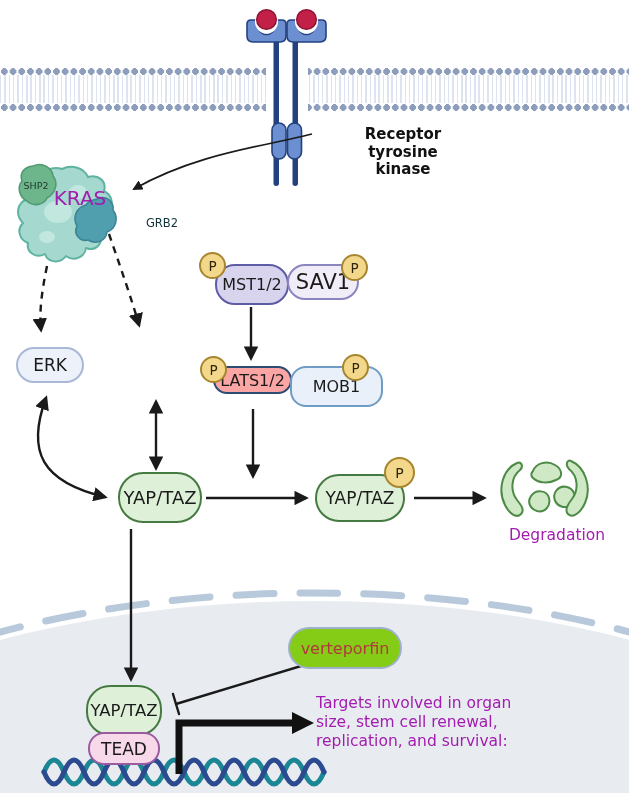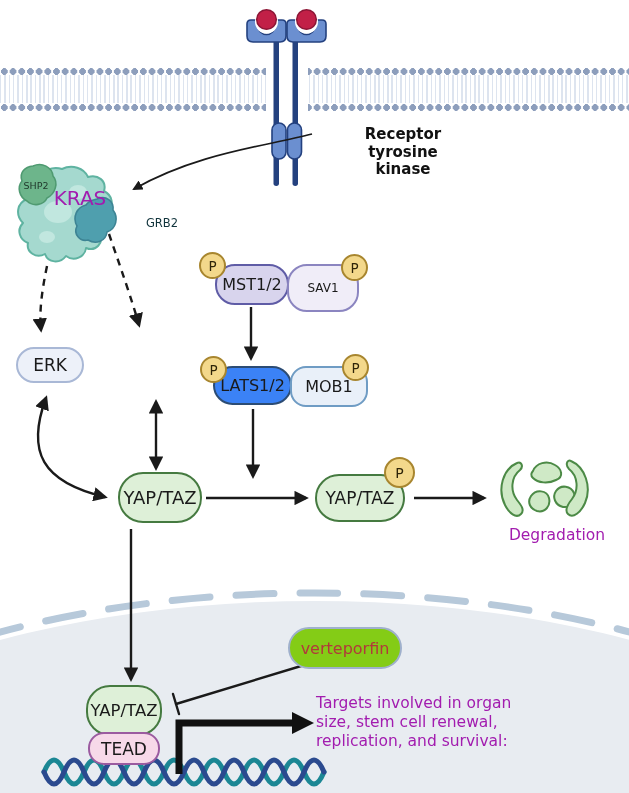--- a/index.html
+++ b/index.html
@@ -15,23 +15,23 @@
   .mem-top { top:66.5px; } .mem-bottom { top:102.5px; }
 
   svg.layer { position:absolute; left:0; top:0; z-index:2; }
 
   
   .pill { position:absolute; box-sizing:border-box; display:flex; align-items:center;
           justify-content:center; color:#1a1a1a; background:#fff; z-index:3; }
   .erk  { left:16px;  top:347px; width:68px;  height:36px; border-radius:18px; background:#edf1f9; border:2px solid #a9b8d6; font-size:17px; }
   .mtor { left:108px; top:344px; width:72px;  height:39px; border-radius:20px; background:#edf1f9; border:2px solid #a9b8d6; font-size:17px; }
   .mst  { left:215px; top:264px; width:74px;  height:41px; border-radius:20px; background:#d8d4ed; border:2px solid #5f5ca6; font-size:16px; }
-  .sav1 { left:287px; top:264px; width:72px;  height:48px; border-radius:20px; background:#f0edf8; border:2px solid #8b85c0; font-size:12px; }
-  .lats { left:213px; top:366px; width:79px;  height:39px; border-radius:20px; background:#3b82f6; border:2px solid #2c4c74; font-size:16px; }
-  .mob1 { left:290px; top:366px; width:78px;  height:41px; border-radius:16px; background:#e9f0f9; border:2px solid #6f9cc4; font-size:16px; }
+  .sav1 { left:287px; top:264px; width:72px;  height:36px; border-radius:20px; background:#f0edf8; border:2px solid #8b85c0; font-size:21px; }
+  .lats { left:213px; top:366px; width:79px;  height:28px; border-radius:20px; background:#fca5a5; border:2px solid #2c4c74; font-size:16px; }
+  .mob1 { left:290px; top:366px; width:93px;  height:41px; border-radius:16px; background:#e9f0f9; border:2px solid #6f9cc4; font-size:16px; }
   .yap-cyto { left:118px; top:472px; width:84px; height:51px; border-radius:25px; background:#def0d8; border:2.5px solid #457a40; font-size:18px; }
   .yap-p    { left:315px; top:474px; width:90px; height:48px; border-radius:24px; background:#def0d8; border:2.5px solid #457a40; font-size:17px; }
   .yap-nuc  { left:86px;  top:685px; width:76px; height:51px; border-radius:24px; background:#def0d8; border:2.5px solid #457a40; font-size:16.5px; }
   .tead { left:88px; top:732px; width:72px; height:33px; border-radius:16px; background:#f7d9e9; border:2px solid #9b5ba0; font-size:17px; }
   .verteporfin { left:288px; top:627px; width:114px; height:42px; border-radius:21px; background:#84cc16; border:2px solid #9fb0cc; font-size:16px; color:#b13a3a; }
 
   .pbadge { position:absolute; width:27px; height:27px; border-radius:50%; background:#f3d88b;
     border:2px solid #a8862f; display:flex; align-items:center; justify-content:center;
     font-size:13.5px; color:#2e2408; z-index:4; box-sizing:border-box; }
   .p-mst { left:199px; top:252px; } .p-sav { left:341px; top:254px; }

